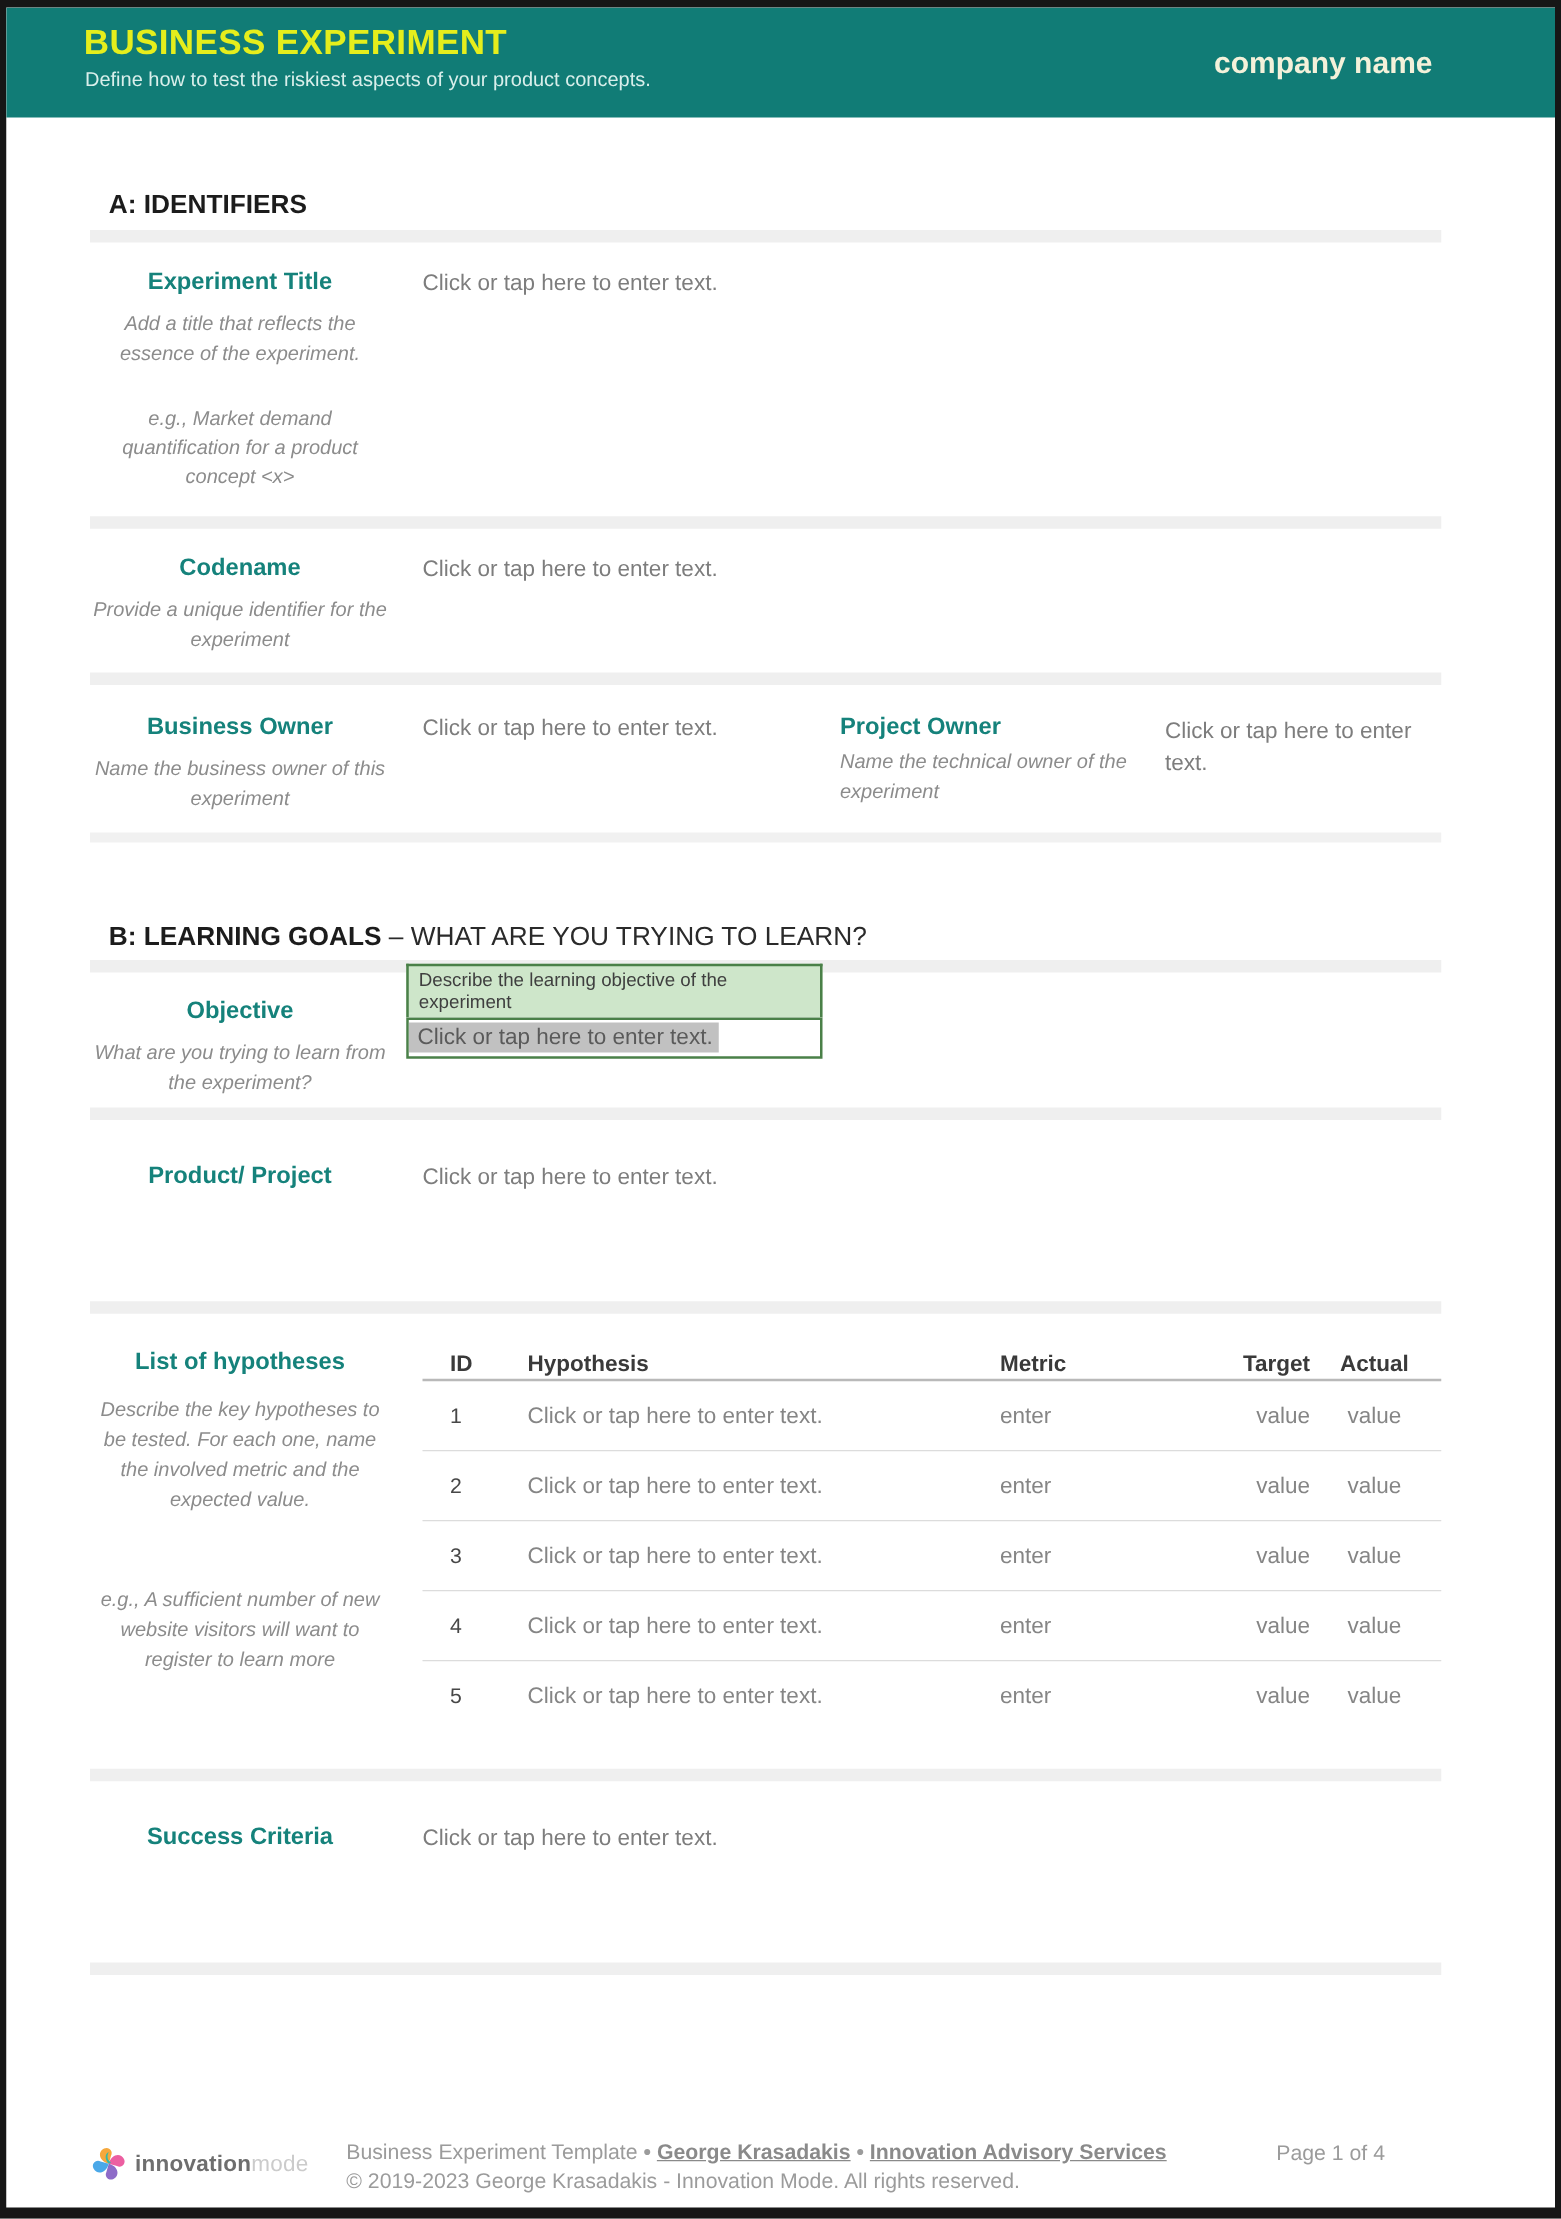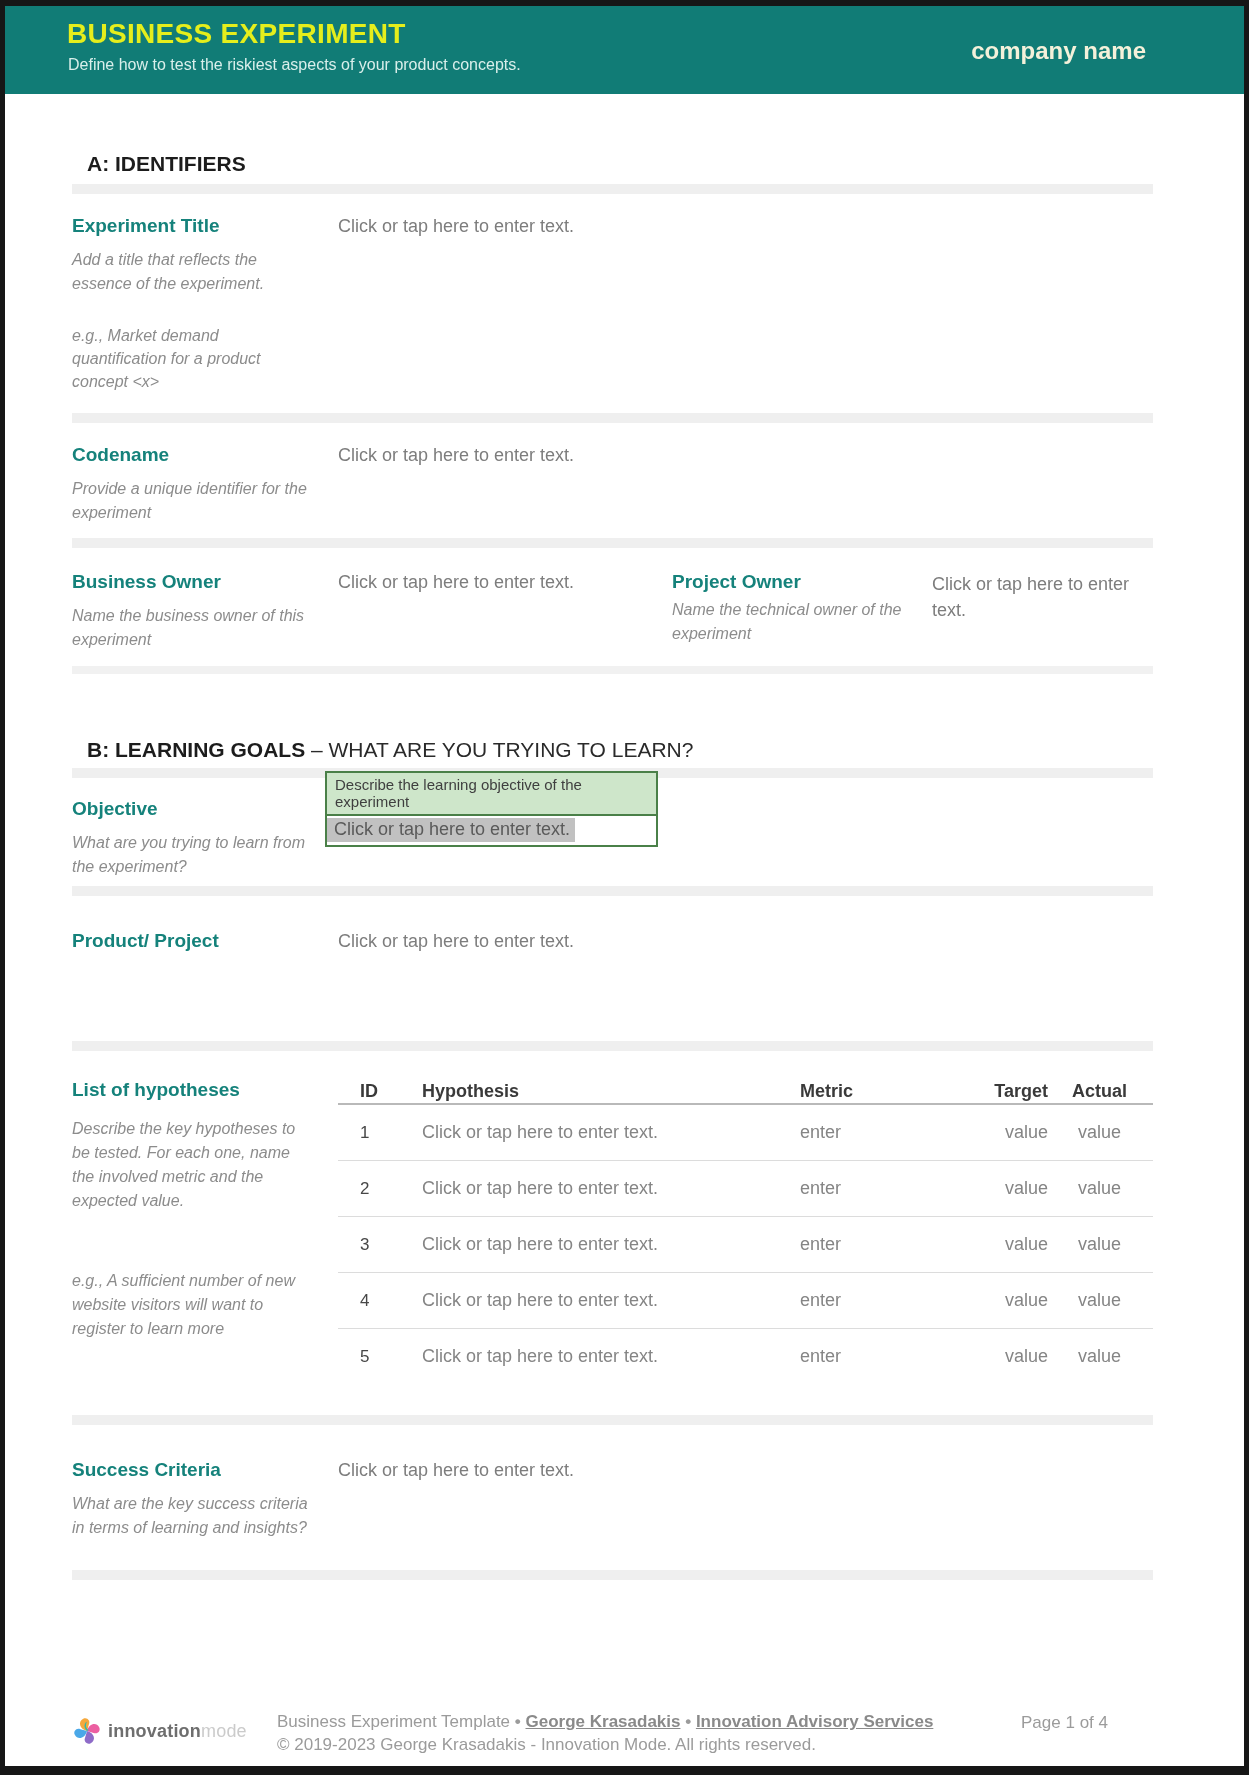--- a/index.html
+++ b/index.html
@@ -15,21 +15,21 @@
   .band-sub { position:absolute; left:63px; top:50px; font-size:16px; color:#d9efeb; }
   .band-company { position:absolute; right:98px; top:31px; font-size:24px; font-weight:bold; color:#f4f1da; }
   
   .content { padding:0 91px 0 67px; }
   .divider { height:10px; background:#efefef; }
   .sec-heading { font-size:21px; font-weight:bold; color:#1c1c1c; padding-left:15px; line-height:25px; }
   .sec-heading .reg { font-weight:normal; color:#2a2a2a; }
   .h-a { margin-top:57px; margin-bottom:8px; }
   .h-b { margin-top:63px; margin-bottom:6px; }
   .frow { display:flex; align-items:flex-start; }
-  .lcol { width:240px; flex:none; text-align:left; }
+  .lcol { width:240px; flex:none; text-align:center; }
   .fcol { flex:1 1 auto; margin-left:26px; min-width:0; }
   .flabel { color:#15827b; font-size:19px; font-weight:bold; line-height:22px; }
   .fdesc { color:#8c8c8c; font-style:italic; font-size:16px; line-height:24px; margin-top:11px; }
   .feg   { color:#8c8c8c; font-style:italic; font-size:16px; line-height:23px; margin-top:28px; }
   .ph { color:#7d7d7d; font-size:18px; line-height:22px; }
   .row-title    { margin-top:21px; min-height:198px; }
   .row-codename { margin-top:21px; min-height:94px;  }
   .row-owners   { margin-top:23px; min-height:95px;  }
   .row-owners .ph-1 { width:302px; flex:none; }
   .lcol2 { width:240px; flex:none; text-align:left; margin-left:32px; }
@@ -211,21 +211,20 @@
           <div class="td-target">value</div>
           <div class="td-actual">value</div>
         </div>
       </div>
     </div>
     <div class="divider"></div>
 
     <div class="frow row-success">
       <div class="lcol">
         <div class="flabel">Success Criteria</div>
-        <div class="fdesc">What are the key success criteria in terms of learning and insights?</div>
       </div>
       <div class="fcol">
         <div class="ph">Click or tap here to enter text.</div>
       </div>
     </div>
     <div class="divider"></div>
 
     <div class="footer">
       <div class="logo">
         <svg width="30" height="30" viewBox="0 0 32 32">

